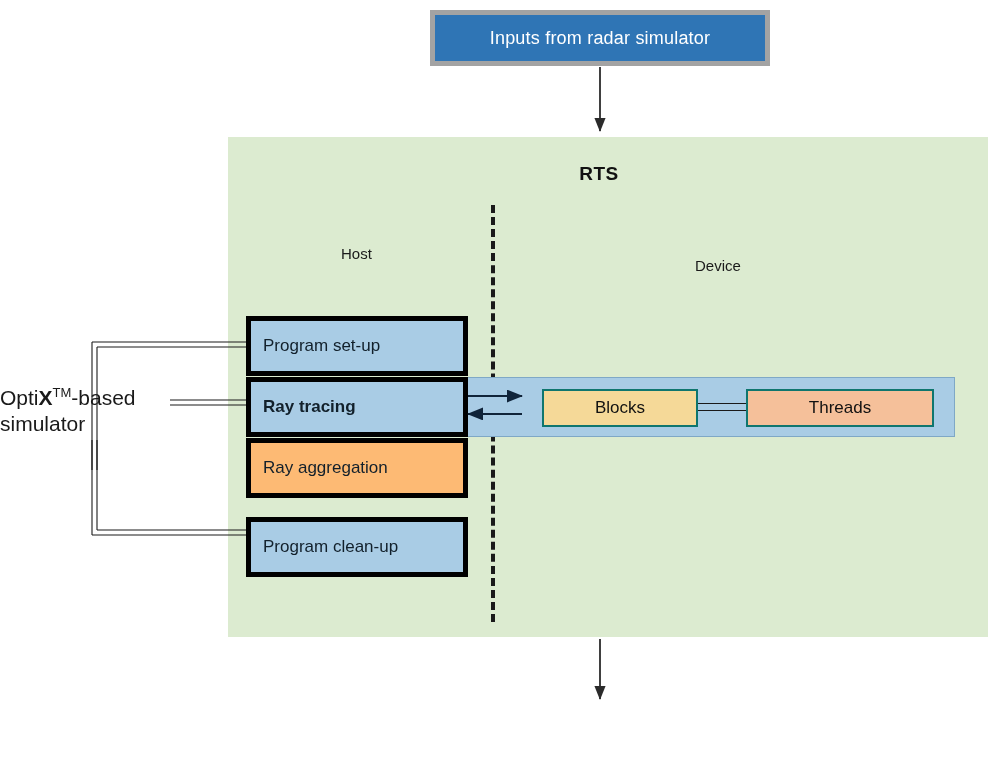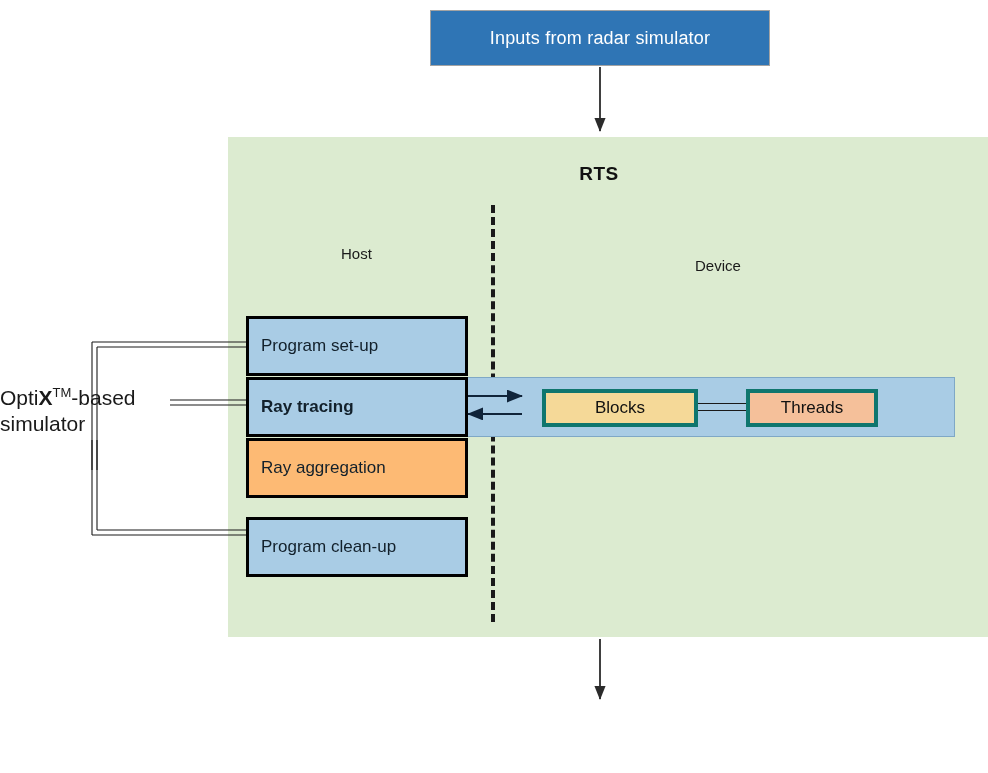--- a/index.html
+++ b/index.html
@@ -17,21 +17,21 @@
 
   .canvas {
     position: absolute;
     inset: 0;
   }
 
   
   .io-box {
     position: absolute;
     background: #2f75b5;
-    border: 1px solid #a3a3a3;
+    border: 5px solid #a3a3a3;
     color: #ffffff;
     font-size: 18px;
     letter-spacing: 0.2px;
     display: flex;
     align-items: center;
     justify-content: center;
     box-sizing: border-box;
   }
   #input-box  { left: 430px; top: 10px;  width: 340px; height: 56px; }
 
@@ -77,21 +77,21 @@
   #label-host   { left: 113px; top: 108px; }
   #label-device { left: 467px; top: 108px; margin-top: 12px; }
 
   
   .host-box {
     position: absolute;
     left: 18px;     
     width: 222px;
     height: 60px;
     box-sizing: border-box;
-    border: 3px solid #000000;
+    border: 5px solid #000000;
     display: flex;
     align-items: center;
     padding-left: 12px;
     font-size: 17px;
     color: #12202b;
   }
   .host-box.blue { background: #a9cce5; }
   .host-box.pink { background: #fdba74; }
   #host-setup    { top: 179px; }  
   #host-raytrace { top: 240px; z-index: 4; font-weight: bold; }
@@ -109,30 +109,30 @@
     border: 1px solid #7fa8c6;
     box-sizing: border-box;
     z-index: 2;
   }
 
   .device-box {
     position: absolute;
     top: 252px;
     height: 38px;
     box-sizing: border-box;
-    border: 4px solid #0f766e;
+    border: 2px solid #0f766e;
     display: flex;
     align-items: center;
     justify-content: center;
     font-size: 17px;
     color: #111111;
     z-index: 5;
   }
   #blocks-box  { left: 314px; width: 156px; background: #f5d998; }
-  #threads-box { left: 518px; width: 132px; background: #f5c09a; }
+  #threads-box { left: 518px; width: 188px; background: #f5c09a; }
 
   
   #blocks-threads-link {
     position: absolute;
     left: 470px;
     top: 266px;
     width: 48px;
     height: 6px;
     border-top: 1.5px solid #1a1a1a;
     border-bottom: 1.5px solid #1a1a1a;

